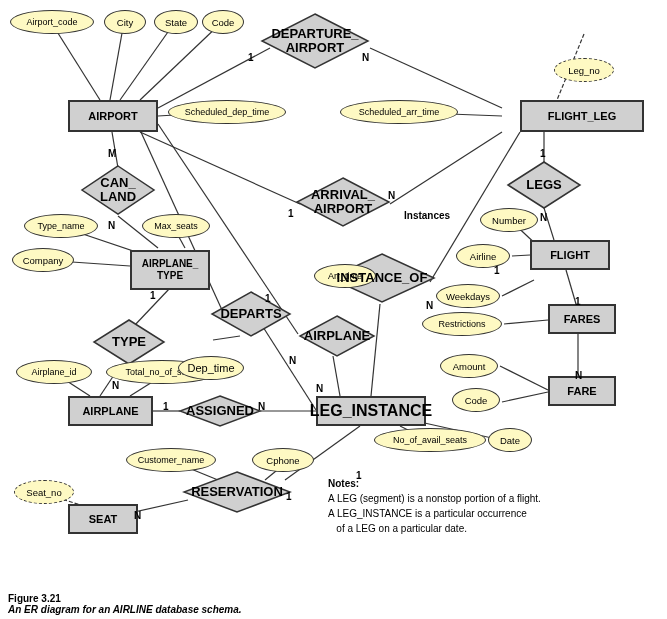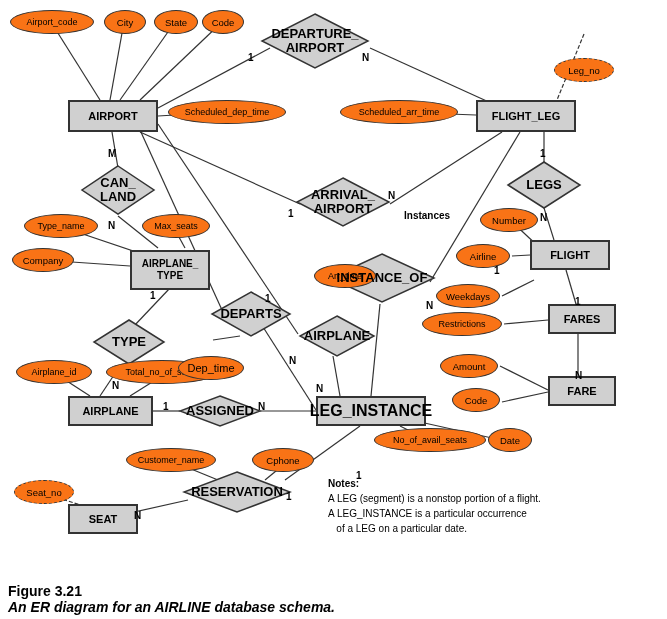--- a/index.html
+++ b/index.html
@@ -53,21 +53,21 @@
     .relationship .label {
       position: relative;
       z-index: 2;
       font-size: 13px;
       font-weight: bold;
       line-height: 1.1;
     }
     
     .attribute {
       position: absolute;
-      background: #f97316;
+      background: #fef9c3;
       border: 1.5px solid #333;
       border-radius: 50%;
       display: flex;
       align-items: center;
       justify-content: center;
       text-align: center;
       font-size: 9.5px;
       color: #000;
     }
     .attribute.dashed {
@@ -91,21 +91,21 @@
     .notes {
       position: absolute;
       font-size: 10px;
       color: #000;
       line-height: 1.5;
     }
     .fig-caption {
       position: absolute;
       bottom: 4px;
       left: 8px;
-      font-size: 14px;
+      font-size: 10px;
       color: #000;
     }
     .fig-caption span {
       font-weight: bold;
     }
     .fig-caption .italic {
       font-style: italic;
     }
   </style>
 </head>
@@ -206,21 +206,21 @@
 
     <line x1="287" y1="462" x2="265" y2="480" stroke="#333" stroke-width="1.2"></line>
 
     <line x1="46" y1="494" x2="90" y2="508" stroke="#333" stroke-width="1.2" stroke-dasharray="4,2"></line>
 
   </svg>
 
   <div class="entity" style="left:68px;top:100px;width:90px;height:32px;">
     <span>AIRPORT</span>
   </div>
-  <div class="entity" style="left:476px;top:100px;width:100px;height:32px;text-align:right;">
+  <div class="entity" style="left:520px;top:100px;width:124px;height:32px;text-align:right;">
     <span>FLIGHT_LEG</span>
   </div>
   <div class="entity" style="left:130px;top:250px;width:80px;height:40px;font-size:10px;line-height:1.2;">
     <span>AIRPLANE_<br>TYPE</span>
   </div>
   <div class="entity" style="left:530px;top:240px;width:80px;height:30px;">
     <span>FLIGHT</span>
   </div>
   <div class="entity" style="left:548px;top:304px;width:68px;height:30px;">
     <span>FARES</span>

